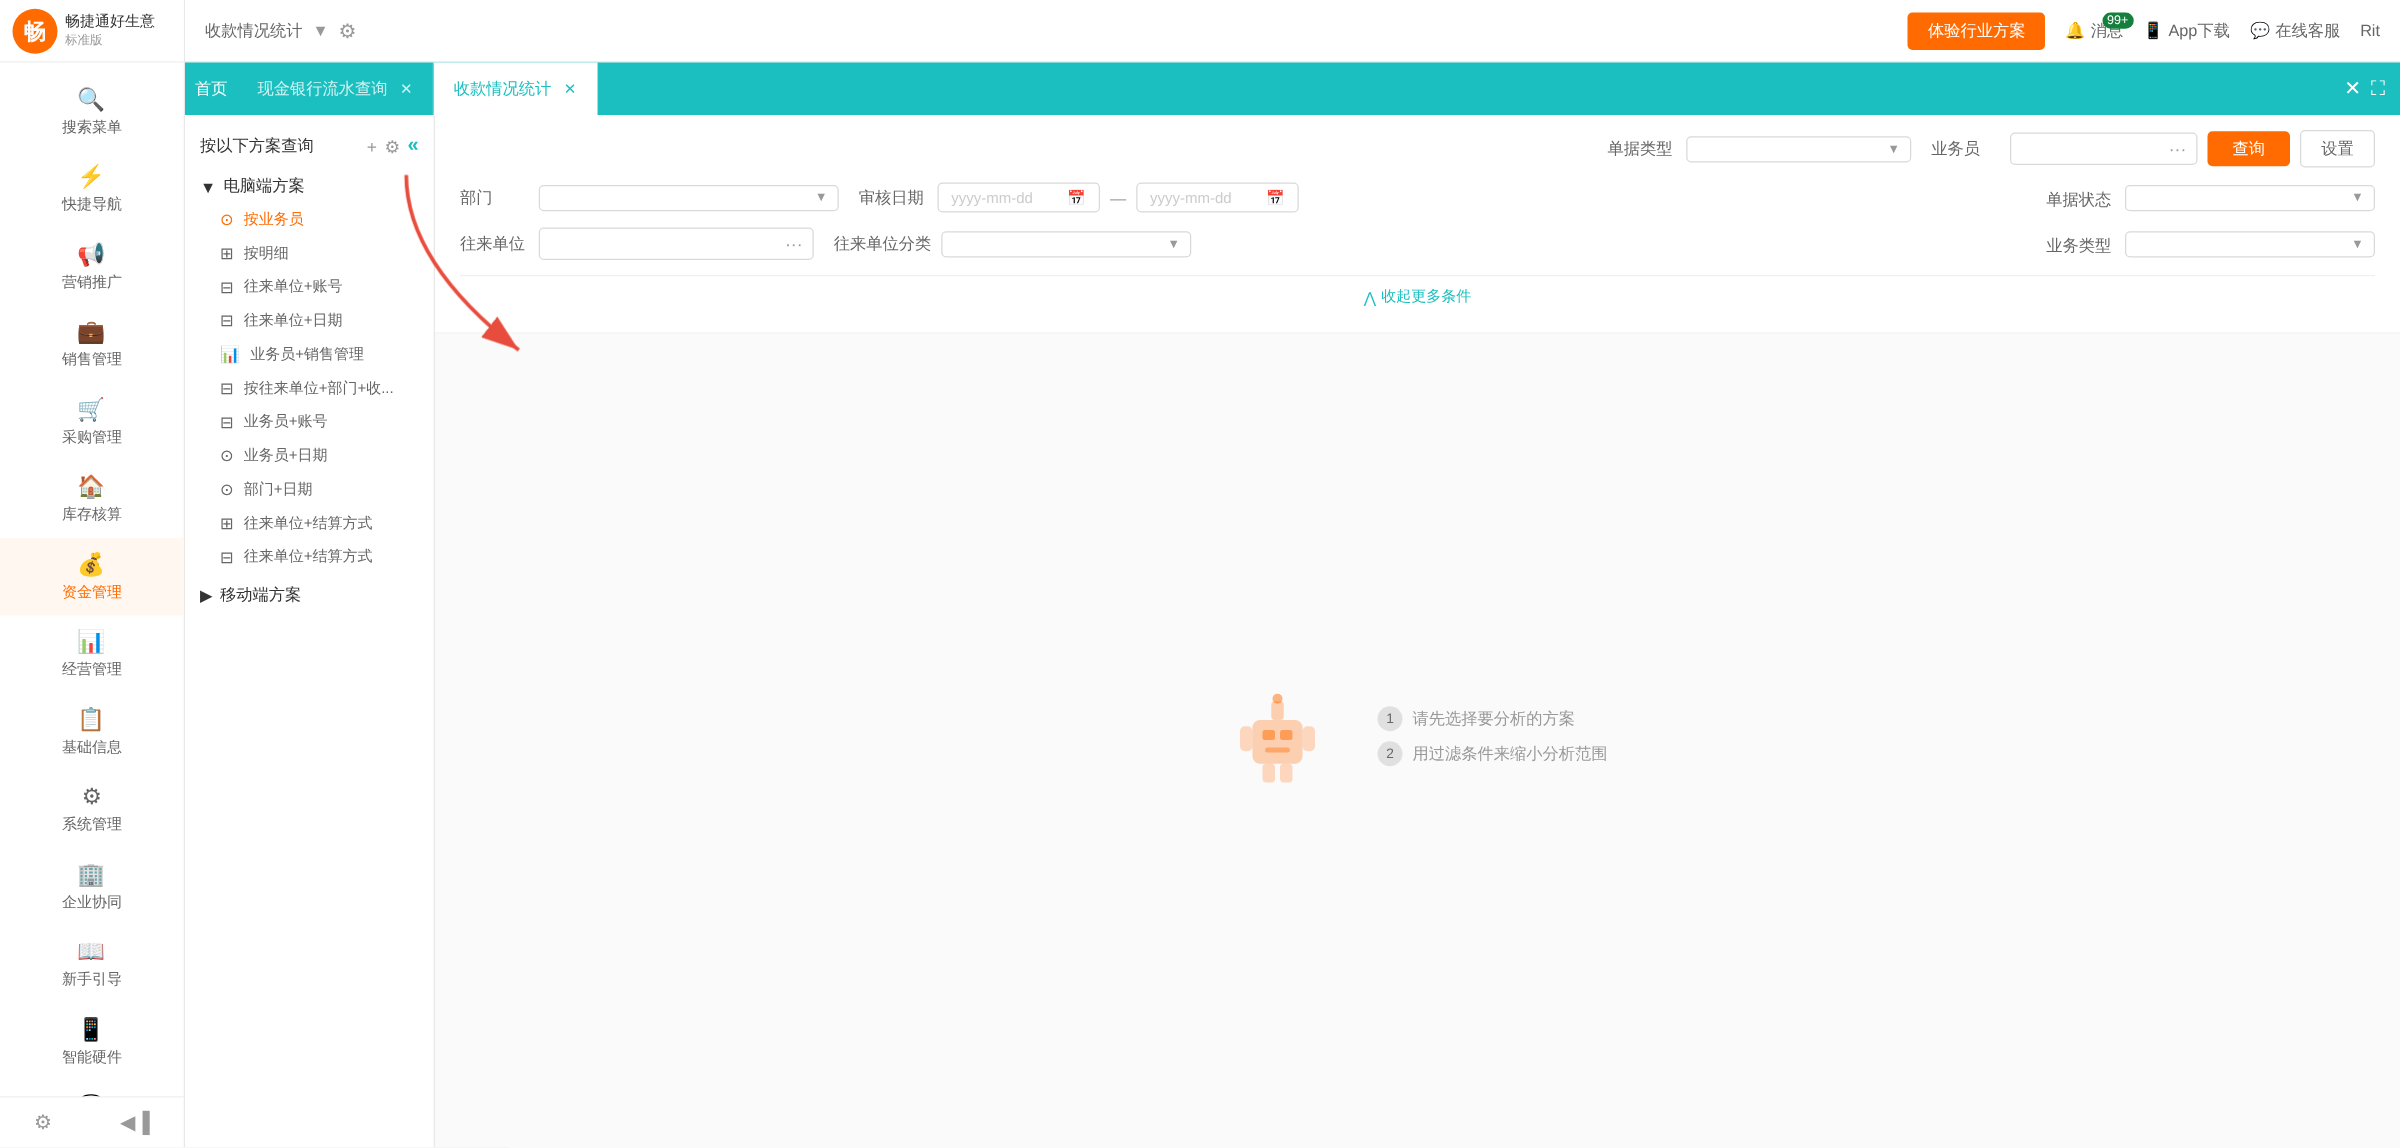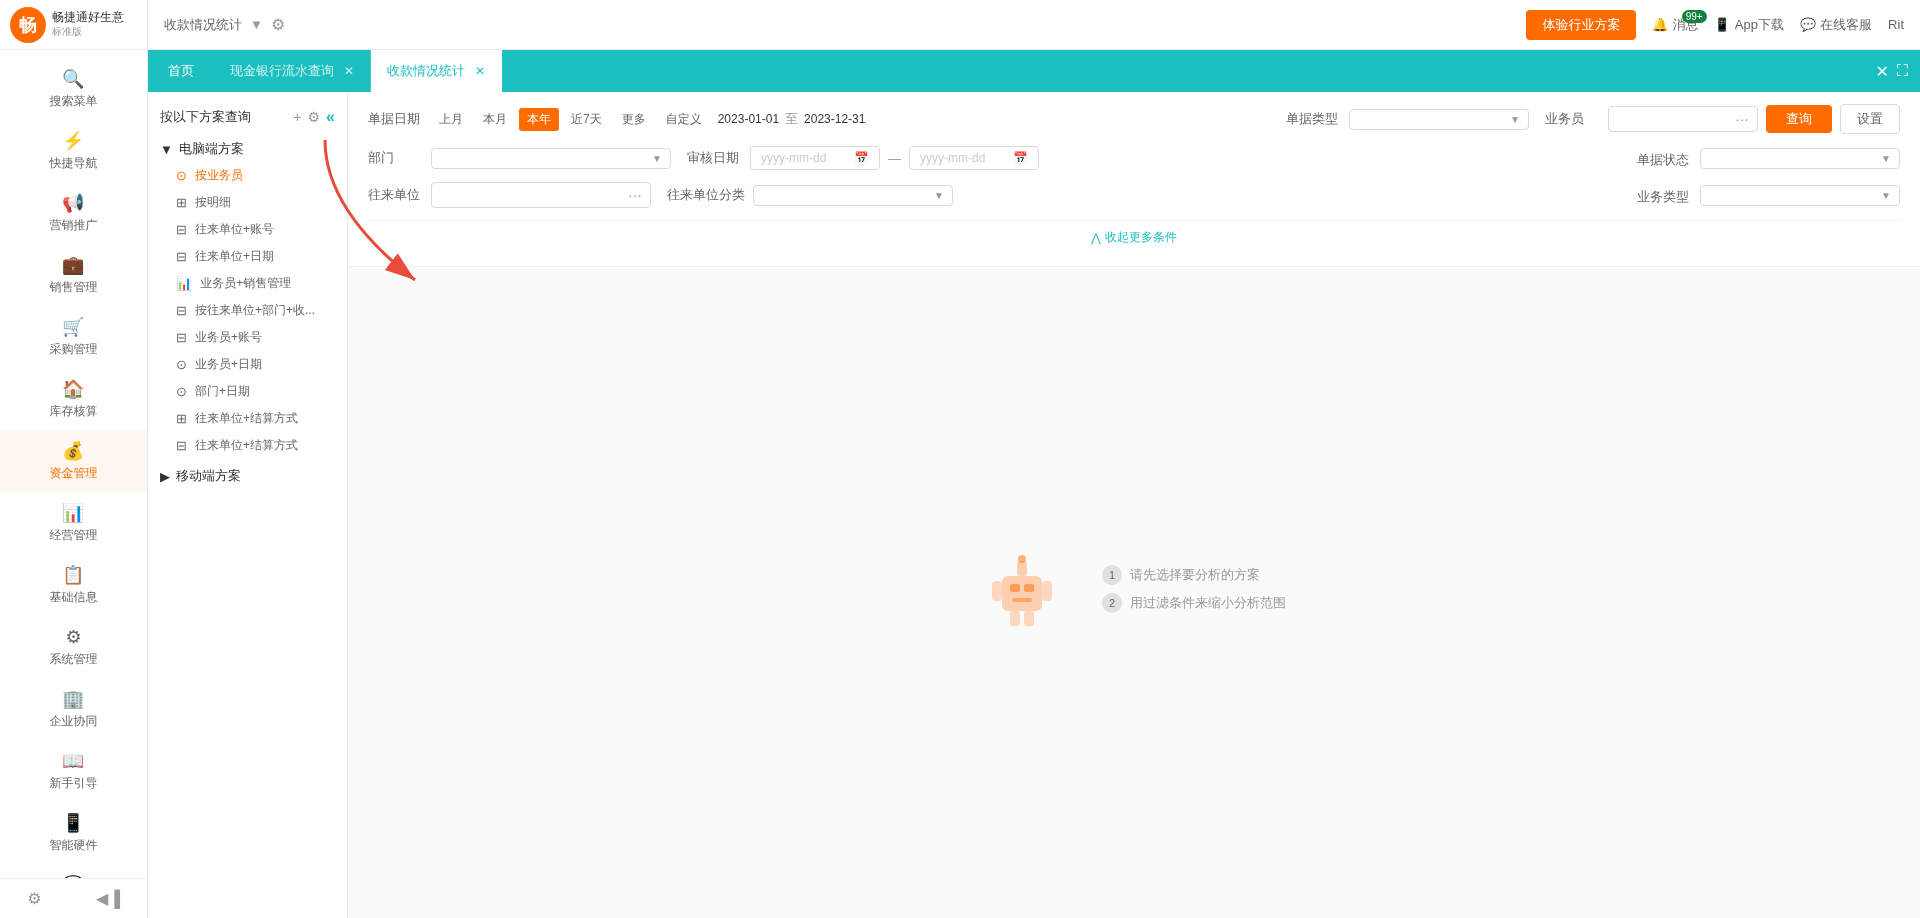--- a/index.html
+++ b/index.html
@@ -29,21 +29,21 @@
     .topbar-right { display: flex; align-items: center; gap: 16px; }
     .topbar-btn { background: #ff6b00; color: white; border: none; padding: 6px 16px; border-radius: 4px; cursor: pointer; font-size: 13px; }
     .notification-area { display: flex; align-items: center; gap: 4px; color: #666; font-size: 13px; cursor: pointer; position: relative; }
     .badge { background: #15803d; color: white; font-size: 10px; padding: 1px 4px; border-radius: 8px; position: absolute; top: -6px; right: -8px; }
 
     
     .tabbar { height: 42px; background: #1bbfbf; display: flex; align-items: center; padding: 0; }
     .tab { padding: 0 16px; height: 42px; display: flex; align-items: center; color: rgba(255,255,255,0.8); cursor: pointer; font-size: 13px; gap: 6px; border-right: 1px solid rgba(255,255,255,0.2); }
     .tab.active { background: #fff; color: #1bbfbf; border-bottom: none; }
     .tab-close { font-size: 12px; color: inherit; cursor: pointer; margin-left: 4px; }
-    .tab-home { color: white; padding: 0 20px; height: 26px; display: flex; align-items: center; font-size: 13px; }
+    .tab-home { color: white; padding: 0 8px; height: 26px; display: flex; align-items: center; font-size: 13px; }
     .tabbar-right { margin-left: auto; display: flex; align-items: center; gap: 8px; padding-right: 12px; }
     .tabbar-icon { color: white; cursor: pointer; font-size: 16px; }
 
     
     .content { flex: 1; display: flex; overflow: hidden; }
     .page-header { padding: 12px 20px; border-bottom: 1px solid #f0f0f0; display: flex; align-items: center; justify-content: space-between; }
     .page-title { font-size: 18px; font-weight: bold; color: #333; border: 2px solid #e74c3c; padding: 2px 8px; }
     .page-actions { display: flex; gap: 12px; }
     .action-btn { background: none; border: none; color: #1bbfbf; cursor: pointer; font-size: 13px; display: flex; align-items: center; gap: 4px; }
     .filter-row { display: flex; align-items: center; gap: 16px; margin-bottom: 12px; flex-wrap: wrap; }
@@ -290,36 +290,20 @@
         </div>
       </div>
     </div>
 
     <div class="query-area">
 
 
       <div class="query-filters">
 
         <div class="filter-row">
-          <div class="filter-item">
-            <span class="filter-label">单据日期</span>
-            <div class="date-tabs">
-              <span class="date-tab">上月</span>
-              <span class="date-tab">本月</span>
-              <span class="date-tab active">本年</span>
-              <span class="date-tab">近7天</span>
-              <span class="date-tab">更多</span>
-              <span class="date-tab">自定义</span>
-            </div>
-            <div class="date-range">
-              <span style="font-size:12px;color:#333;">2023-01-01</span>
-              <span style="color:#999;">至</span>
-              <span style="font-size:12px;color:#333;">2023-12-31</span>
-            </div>
-          </div>
           <div class="filter-item" style="margin-left:auto;">
             <span class="filter-label">单据类型</span>
             <div class="filter-select" style="width:180px;">
               <span></span>
               <span class="chevron">▼</span>
             </div>
           </div>
           <div class="filter-item">
             <span class="filter-label">业务员</span>
             <div class="filter-select" style="width:150px;">

